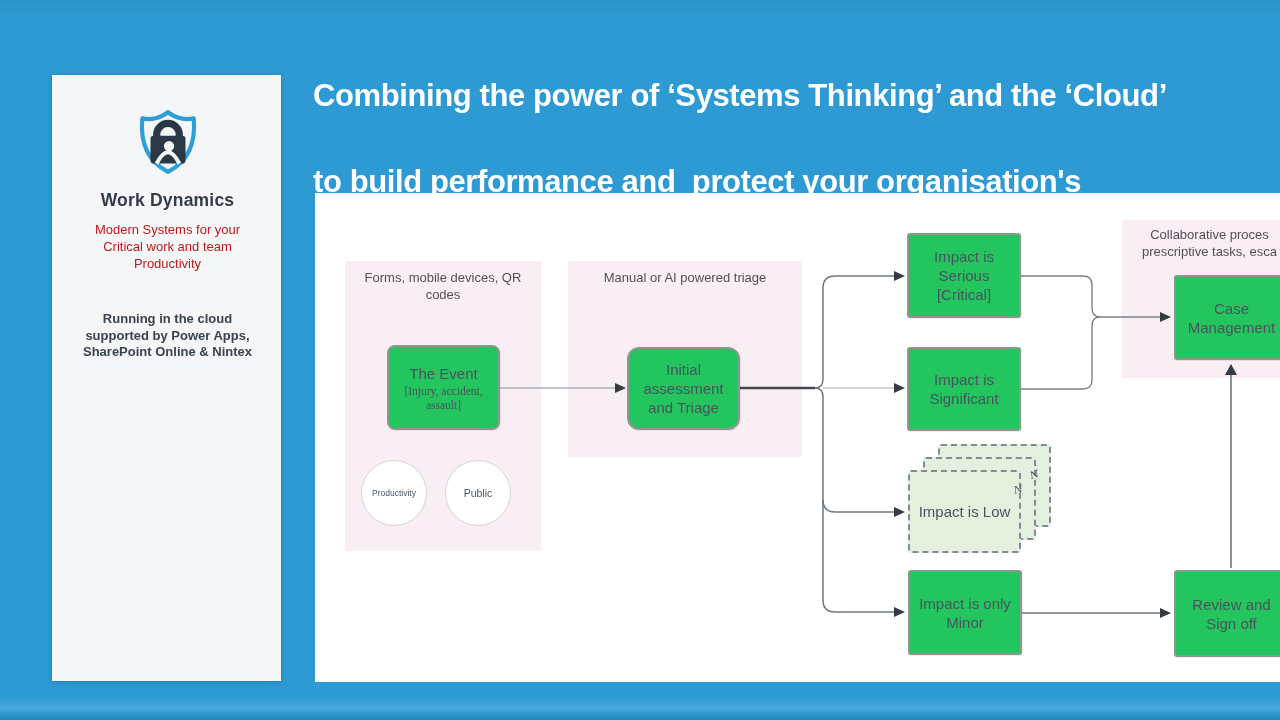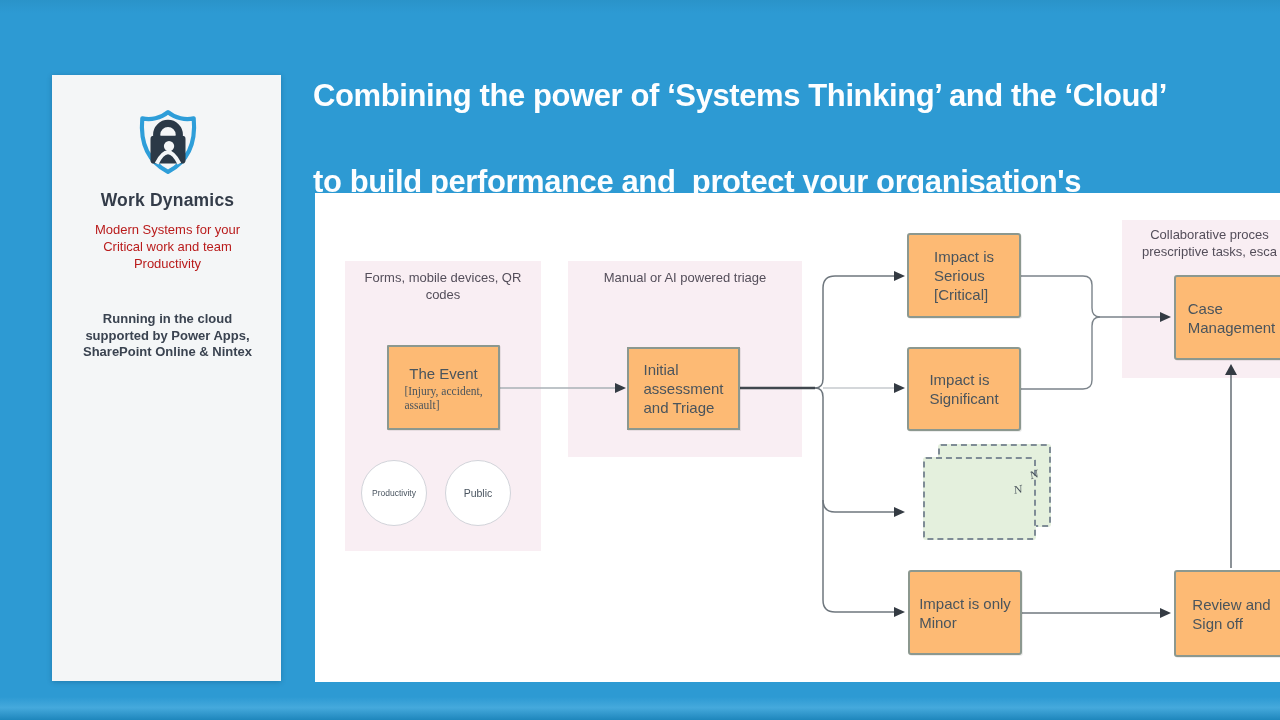--- a/index.html
+++ b/index.html
@@ -52,30 +52,30 @@
   .r2{ left:253px; top:68px; width:234px; height:196px; }
   .r3{ left:807px; top:27px; width:200px; height:158px; }
   .r1-label{ left:30px;  top:76px; width:196px; }
   .r2-label{ left:253px; top:76px; width:234px; }
   .r3-label{ left:812px; top:33px; width:165px; }
 
   .connectors{ position:absolute; left:0; top:0; z-index:2; pointer-events:none; }
 
   .node{
     position:absolute; z-index:3;
-    background:#fdba74; border:2px solid #8c988f; border-radius:3px;
+    background:#22c55e; border:2px solid #8c988f; border-radius:3px;
     display:flex; flex-direction:column; align-items:center; justify-content:center;
-    text-align:left; color:#4a545c; font-size:15px; line-height:19px; white-space:pre-line;
+    text-align:center; color:#4a545c; font-size:15px; line-height:19px; white-space:pre-line;
     box-shadow:1px 1px 0 rgba(0,0,0,.07);
   }
   .node-title{ font-size:15px; line-height:19px; }
   .node-sub{ font-size:11.5px; line-height:14px; margin-top:1px; }
 
-  .event       { left:72px;  top:152px; width:113px; height:85px; border-radius:1px; }
-  .initial     { left:312px; top:154px; width:113px; height:83px; border-radius:0; }
+  .event       { left:72px;  top:152px; width:113px; height:85px; border-radius:8px; }
+  .initial     { left:312px; top:154px; width:113px; height:83px; border-radius:12px; }
   .serious     { left:592px; top:40px;  width:114px; height:85px; }
   .significant { left:592px; top:154px; width:114px; height:84px; }
   .minor       { left:593px; top:377px; width:114px; height:85px; }
   .case        { left:859px; top:82px;  width:115px; height:85px; }
   .review      { left:859px; top:377px; width:115px; height:87px; }
 
   .low-box{
     position:absolute; width:113px; height:83px;
     background:#e4f0dd; border:2px dashed #7f8c96; border-radius:3px;
     box-shadow:none;
@@ -183,20 +183,21 @@
 assessment
 and Triage</div>
     <div class="node serious">Impact is
 Serious
 [Critical]</div>
     <div class="node significant">Impact is
 Significant</div>
 
     <div class="low-box low-back"></div>
     <div class="low-box low-mid"></div>
+    <div class="low-box low-front">Impact is Low</div>
     <span class="stack-mark mark1">N</span>
     <span class="stack-mark mark2">N</span>
 
     <div class="node minor">Impact is only
 Minor</div>
     <div class="node case">Case
 Management</div>
     <div class="node review">Review and
 Sign off</div>
 

